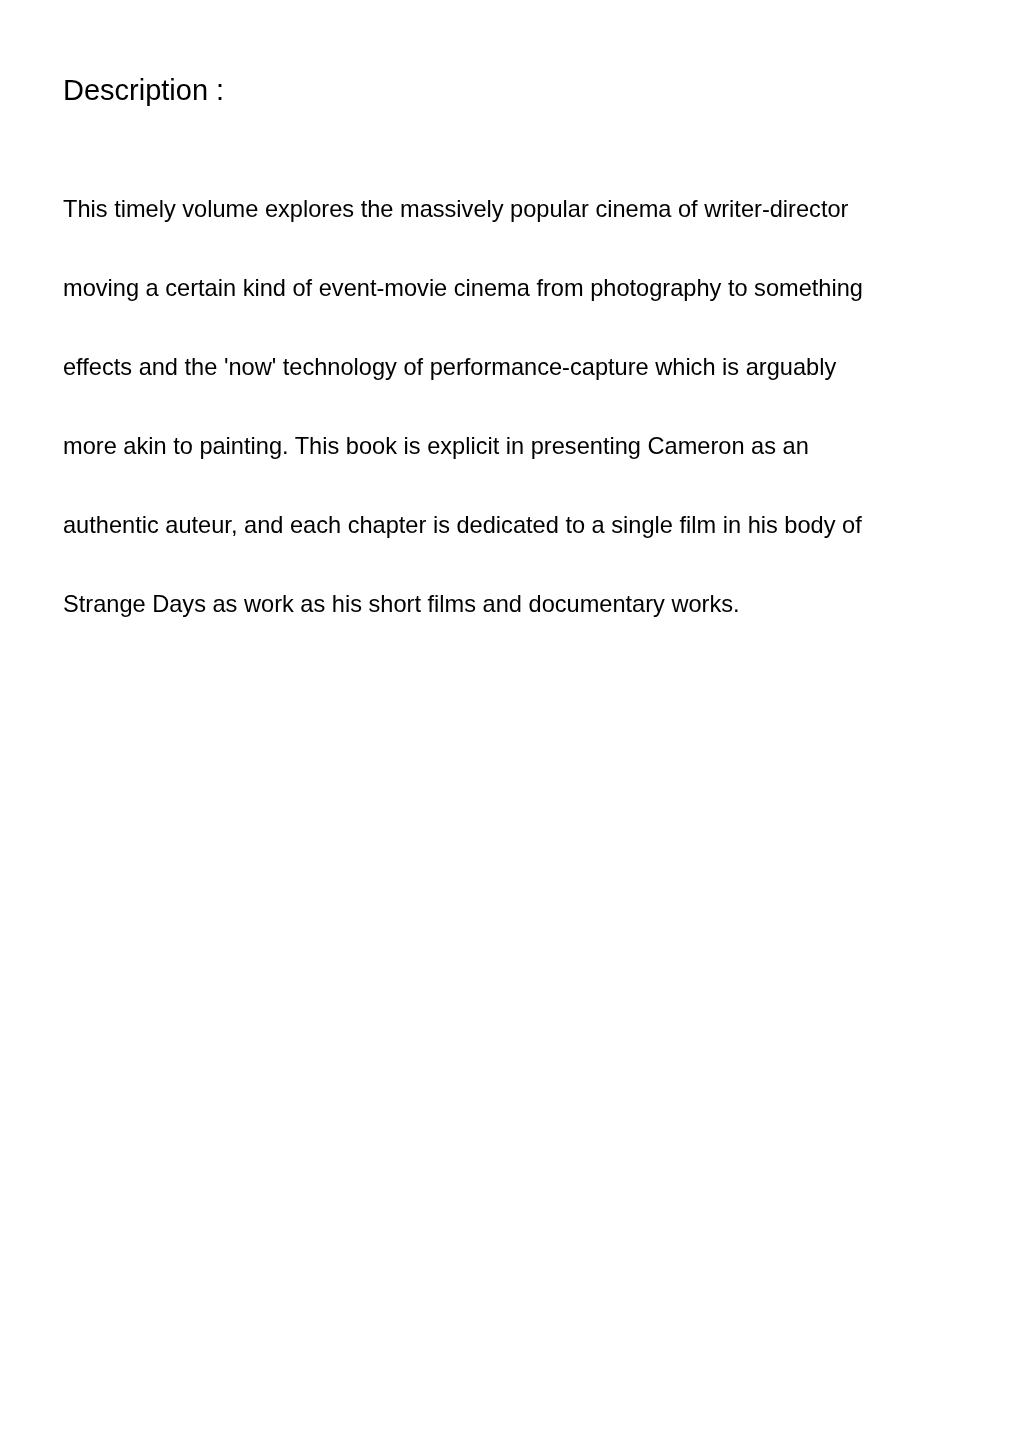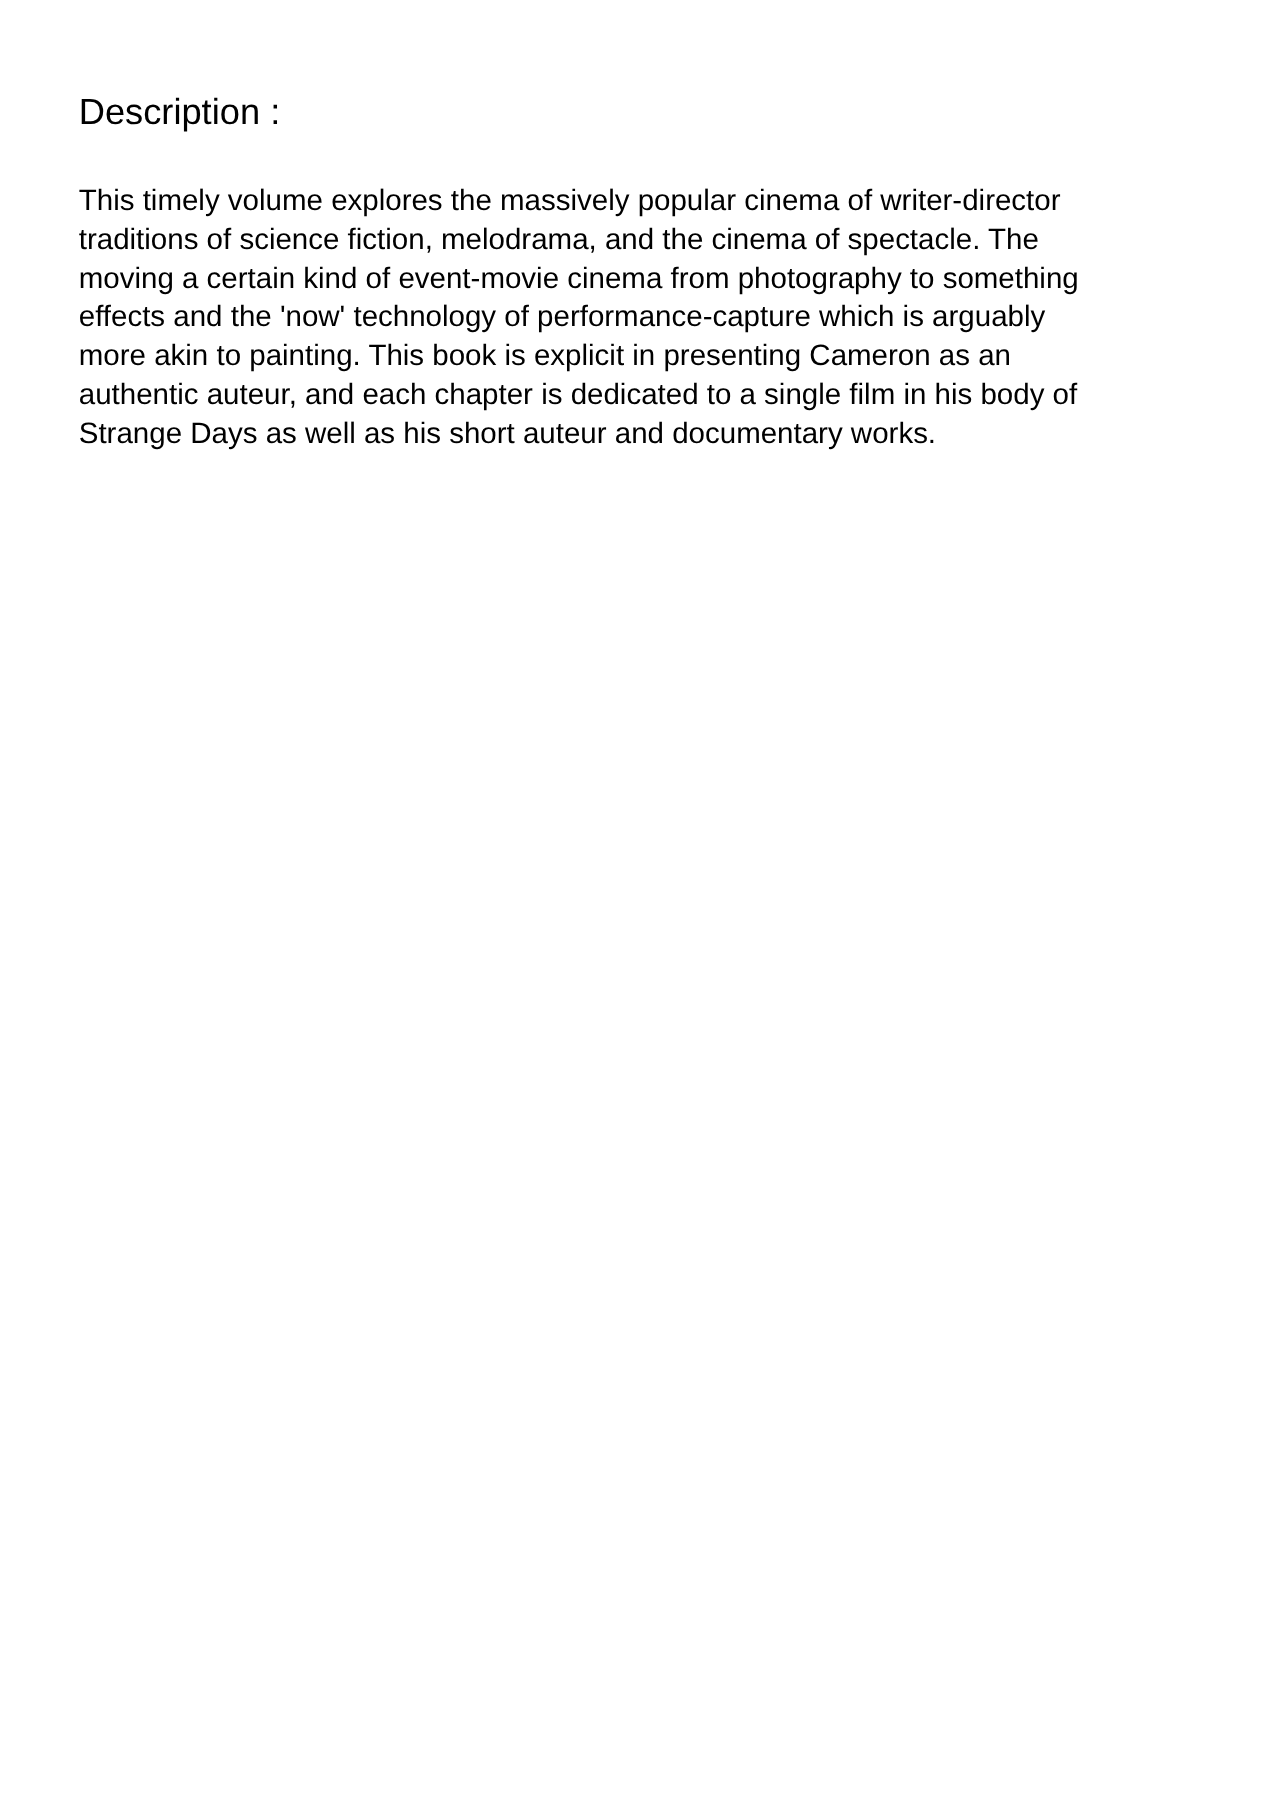--- a/index.html
+++ b/index.html
@@ -38,30 +38,30 @@
       left: 63px;
       top: 146px;
       width: 900px;
       font-size: 23.6px;
       line-height: 31px;
       margin: 0;
     }
     .body-text .line {
       display: block;
       white-space: nowrap;
+      margin-top: 48px;
     }
   </style>
 </head>
 <body>
 
 <div class="page">
   <h1 class="heading">Description :</h1>
 
   <p class="body-text">
     <span class="line">This timely volume explores the massively popular cinema of writer-director</span>
-    <span class="line">traditions of science fiction, melodrama, and the cinema of spectacle. The</span>
     <span class="line">moving a certain kind of event-movie cinema from photography to something</span>
     <span class="line">effects and the 'now' technology of performance-capture which is arguably</span>
     <span class="line">more akin to painting. This book is explicit in presenting Cameron as an</span>
     <span class="line">authentic auteur, and each chapter is dedicated to a single film in his body of</span>
-    <span class="line">Strange Days as well as his short auteur and documentary works.</span>
+    <span class="line">Strange Days as work as his short films and documentary works.</span>
   </p>
 </div>
 
 </body></html>

